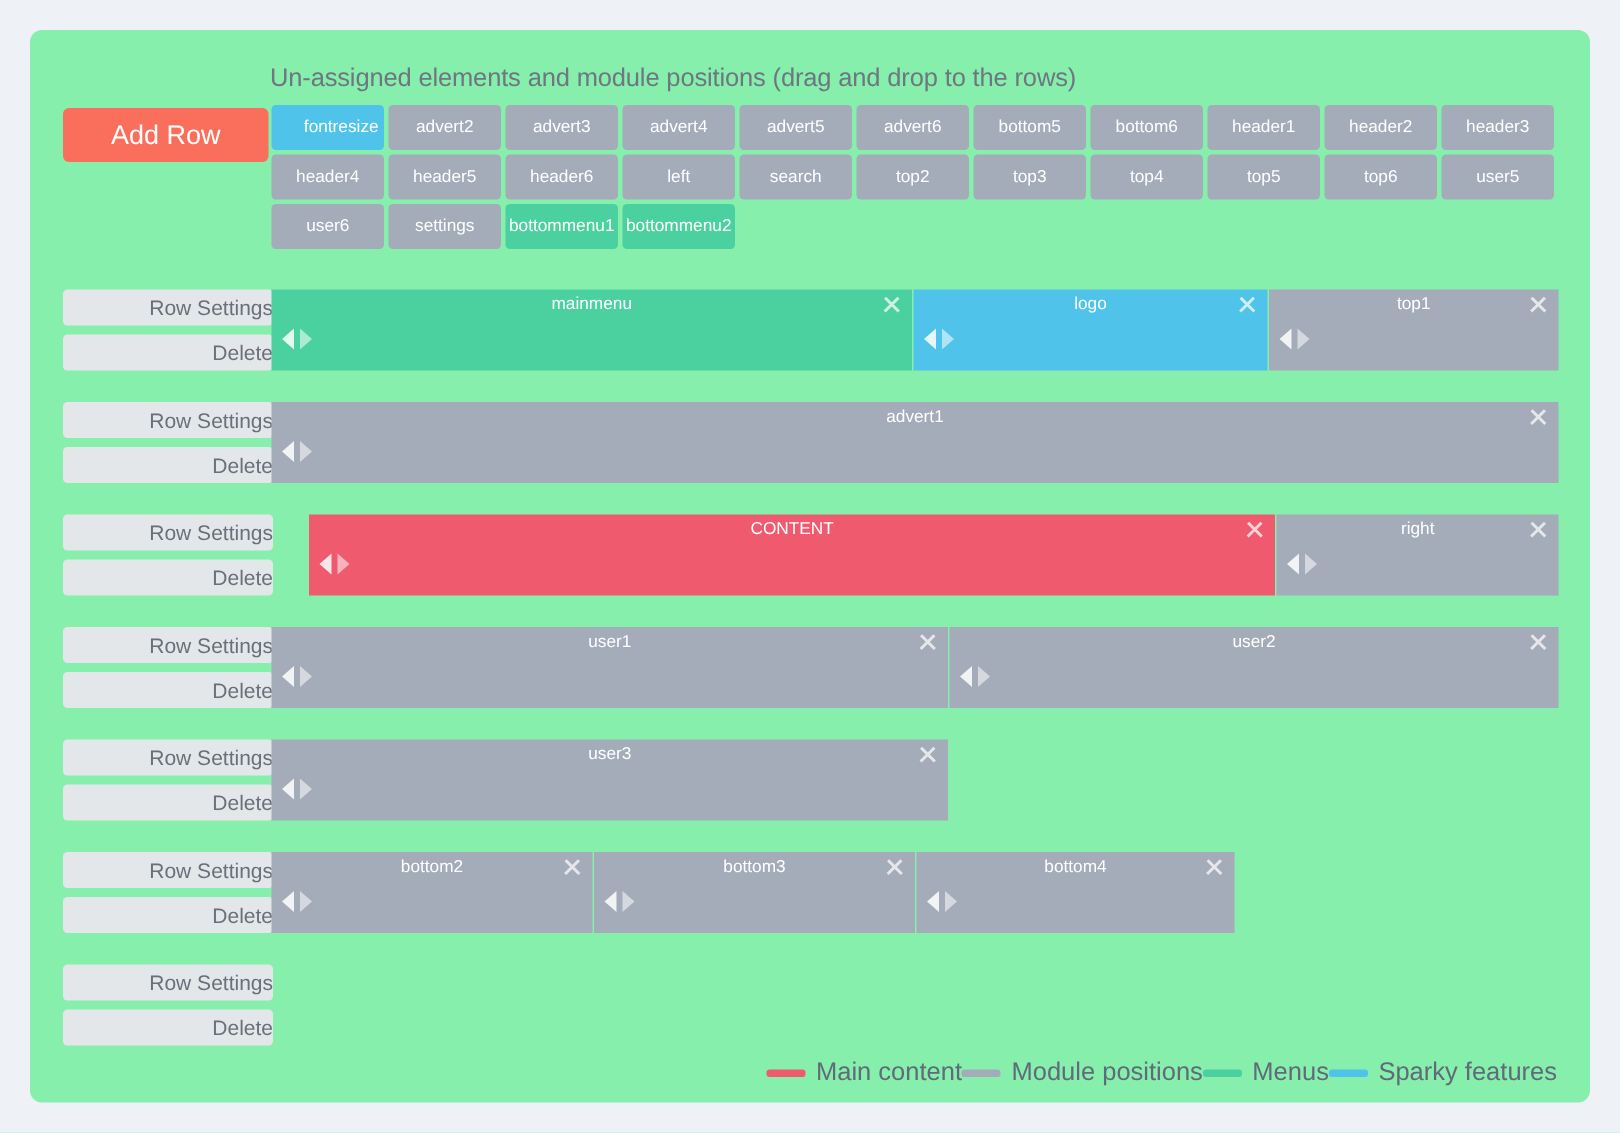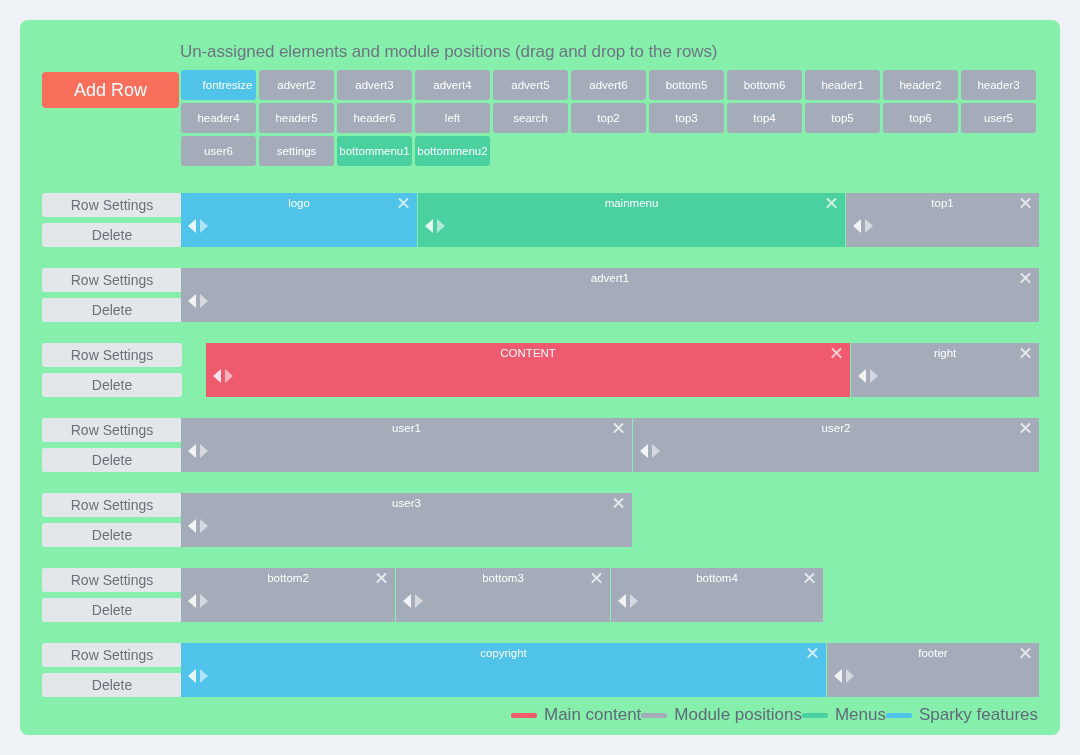--- a/index.html
+++ b/index.html
@@ -107,21 +107,21 @@
     display: block;
     width: 140px;
     height: 24px;
     background: #e4e7ea;
     border: none;
     border-radius: 3px;
     color: #697079;
     font-size: 14px;
     font-family: "Liberation Sans", sans-serif;
     line-height: 24px;
-    text-align: center;
+    text-align: right;
     cursor: pointer;
     padding: 0;
     margin-bottom: 6px;
   }
 
   .row-track {
     position: absolute;
     left: 161px;
     top: 18px;
     width: 858px;
@@ -258,36 +258,36 @@
       </div>
   </div>
 
   <div id="rows-zone">
       <div class="builder-row">
         <div class="row-controls">
           <button class="row-btn">Row Settings</button>
           <button class="row-btn">Delete</button>
         </div>
         <div class="row-track">
+          <div class="block c-menus" style="width: 427px;">
+            <div class="block-label">mainmenu</div>
+            <span class="block-close"></span>
+            <div class="block-arrows">
+              <span class="arrow arrow-left"></span>
+              <span class="arrow arrow-right"></span>
+            </div>
+          </div>
           <div class="block c-sparky" style="width: 236px;">
             <div class="block-label">logo</div>
             <span class="block-close"></span>
             <div class="block-arrows">
               <span class="arrow arrow-left"></span>
               <span class="arrow arrow-right"></span>
             </div>
           </div>
-          <div class="block c-menus" style="width: 427px;">
-            <div class="block-label">mainmenu</div>
-            <span class="block-close"></span>
-            <div class="block-arrows">
-              <span class="arrow arrow-left"></span>
-              <span class="arrow arrow-right"></span>
-            </div>
-          </div>
           <div class="block c-module" style="width: 193px;">
             <div class="block-label">top1</div>
             <span class="block-close"></span>
             <div class="block-arrows">
               <span class="arrow arrow-left"></span>
               <span class="arrow arrow-right"></span>
             </div>
           </div>
         </div>
       </div>
@@ -400,38 +400,20 @@
               <span class="arrow arrow-left"></span>
               <span class="arrow arrow-right"></span>
             </div>
           </div>
         </div>
       </div>
       <div class="builder-row">
         <div class="row-controls">
           <button class="row-btn">Row Settings</button>
           <button class="row-btn">Delete</button>
-        </div>
-        <div class="row-track">
-          <div class="block c-sparky" style="width: 645px;">
-            <div class="block-label">copyright</div>
-            <span class="block-close"></span>
-            <div class="block-arrows">
-              <span class="arrow arrow-left"></span>
-              <span class="arrow arrow-right"></span>
-            </div>
-          </div>
-          <div class="block c-module" style="width: 212px;">
-            <div class="block-label">footer</div>
-            <span class="block-close"></span>
-            <div class="block-arrows">
-              <span class="arrow arrow-left"></span>
-              <span class="arrow arrow-right"></span>
-            </div>
-          </div>
         </div>
       </div>
     </div>
 
   <div id="legend">
       <div class="legend-item">
         <span class="legend-swatch" style="background: rgb(240, 90, 110);"></span>
         <span class="legend-label">Main content</span>
       </div>
       <div class="legend-item">

